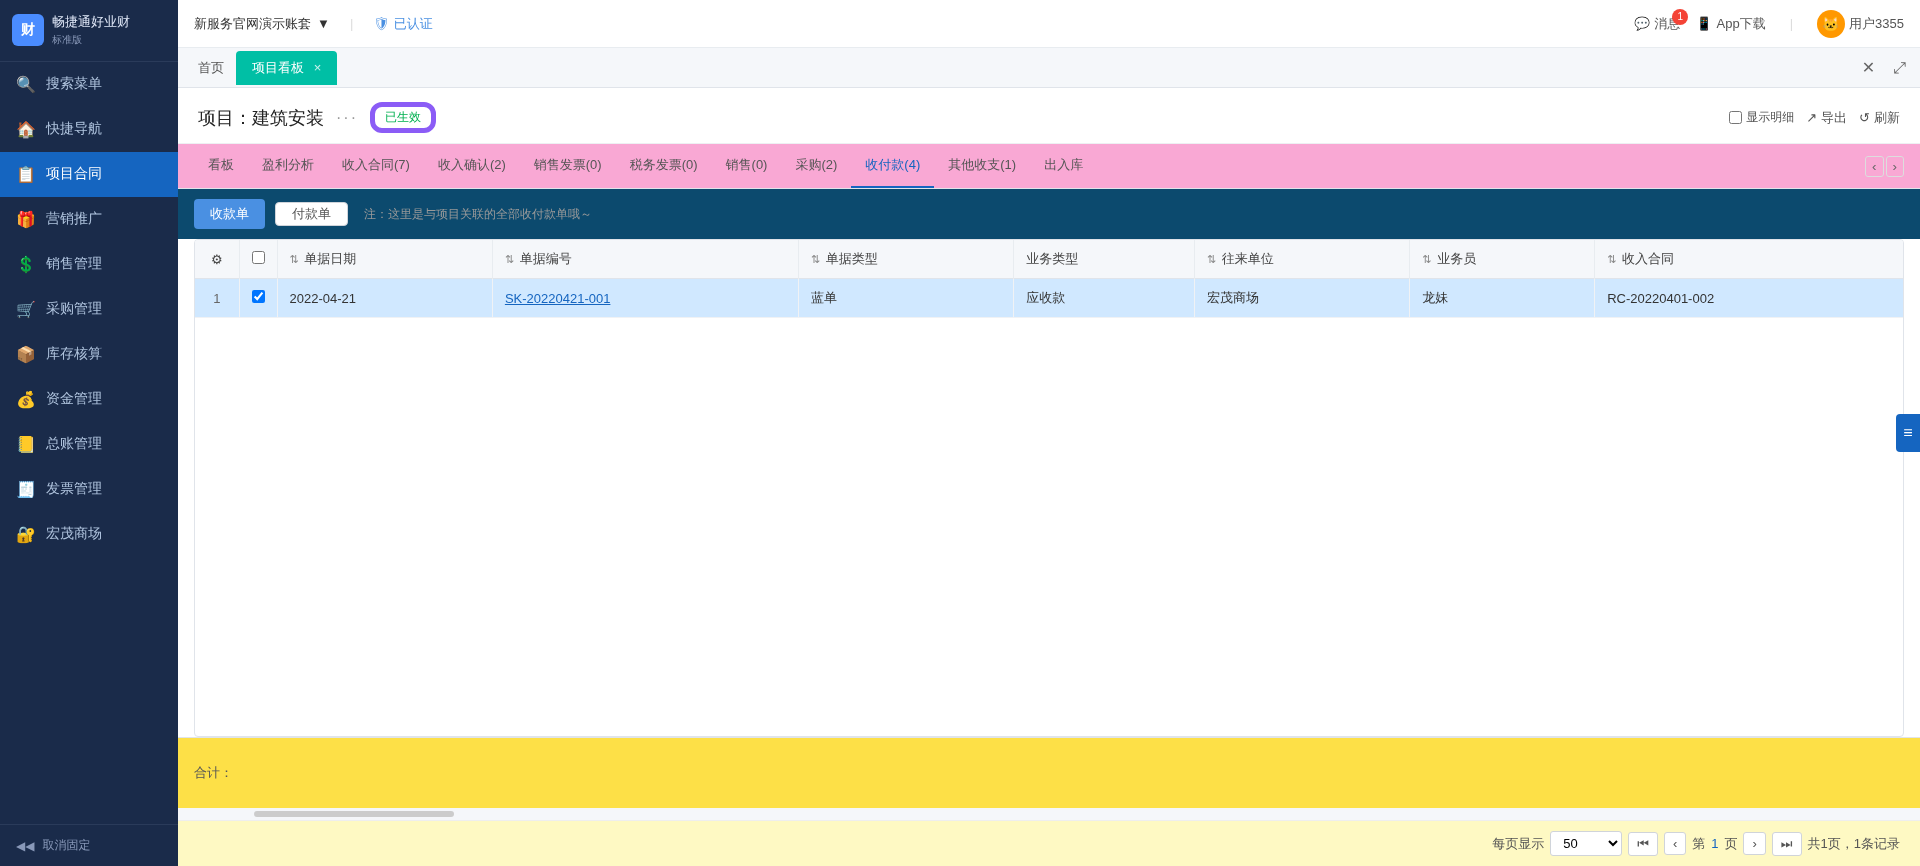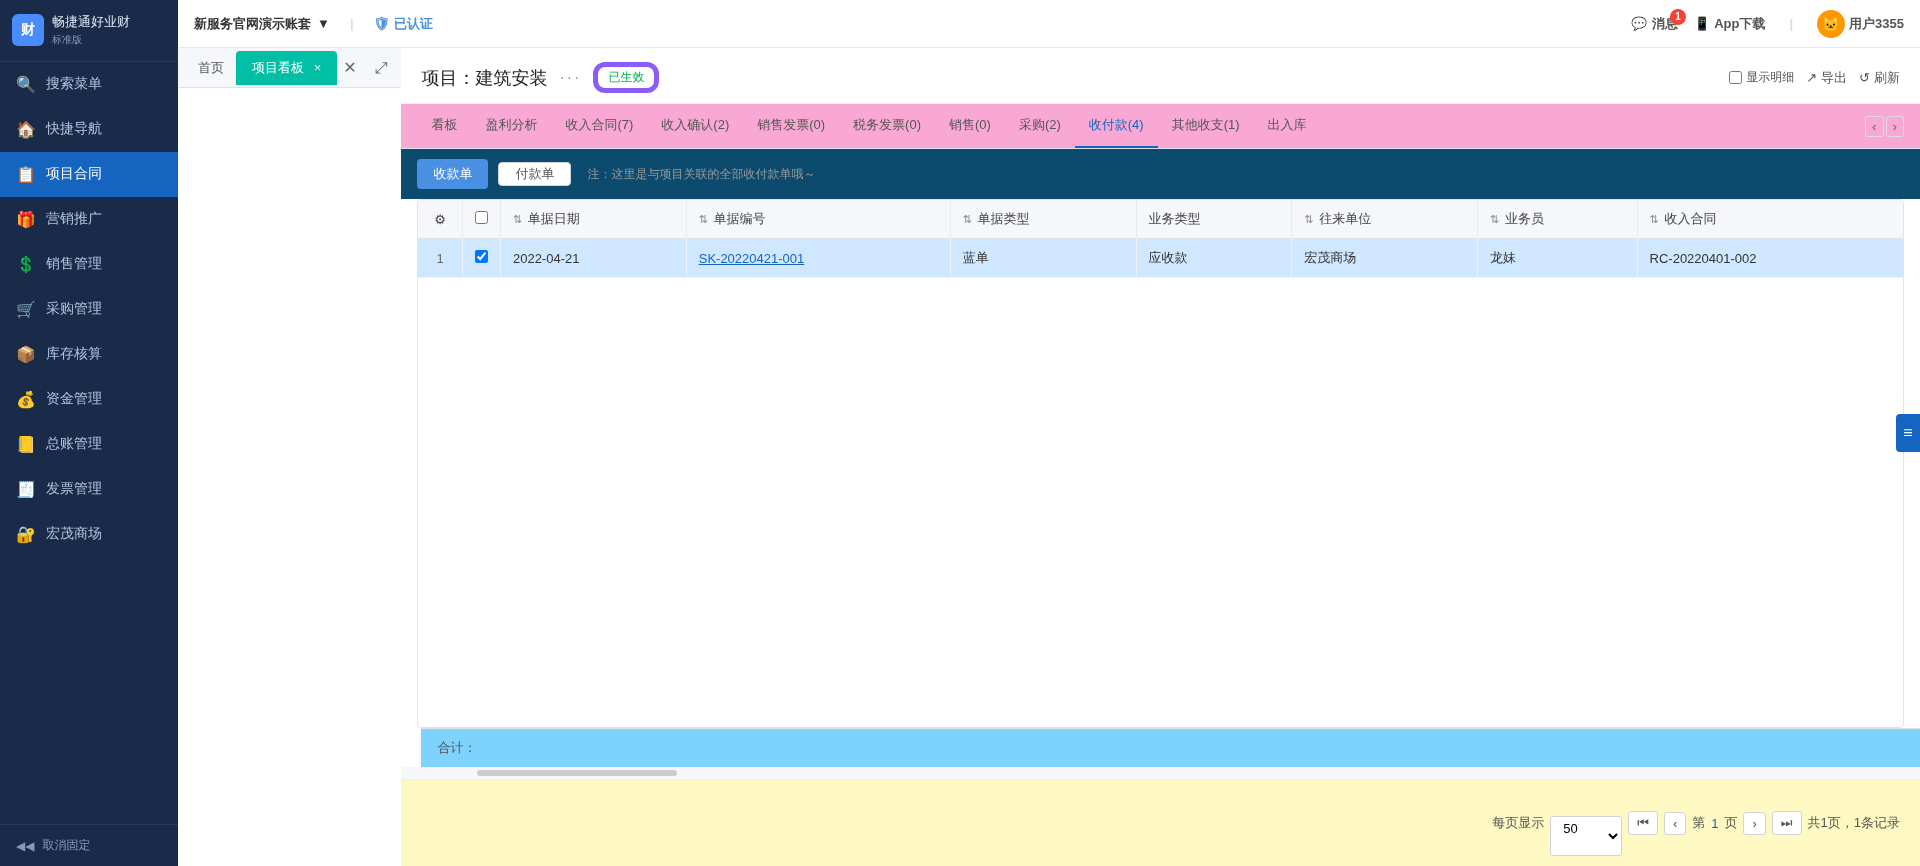--- a/index.html
+++ b/index.html
@@ -72,21 +72,20 @@
 
     
     .topbar {
       height: 48px;
       background: #fff;
       display: flex;
       align-items: center;
       padding: 0 16px;
       border-bottom: 1px solid #e8ecf0;
       gap: 12px;
-      font-weight: bold;
     }
     .topbar-project {
       display: flex;
       align-items: center;
       gap: 6px;
       color: #333;
       font-size: 13px;
       cursor: pointer;
     }
     .topbar-divider { color: #ddd; margin: 0 8px; }
@@ -127,20 +126,21 @@
       background: #ff9800;
       border-radius: 50%;
       display: flex; align-items: center; justify-content: center;
       font-size: 14px;
     }
 
     
     .content {
       flex: 1;
       display: flex;
+      flex-direction: column;
       overflow: hidden;
       background: #fff;
     }
 
     
     .tabbar {
       display: flex;
       align-items: center;
       background: #f5f7fa;
       border-bottom: 1px solid #e0e4ea;
@@ -326,28 +326,27 @@
       color: #333;
       border-right: 1px solid #f0f2f5;
     }
     tbody td:last-child { border-right: none; }
     .link { color: #1565c0; cursor: pointer; text-decoration: underline; }
     .th-icon { color: #888; font-size: 11px; margin-right: 2px; }
     .row-num { color: #666; text-align: center; }
 
     
     .table-summary {
-      background: #7dd3fc;
-      padding: 10px 16px;
+      background: #fde047;
+      padding: 26px 16px;
       font-size: 13px;
       color: #555;
       border-top: 1px solid #e0e4ea;
       display: flex;
       align-items: center;
-      margin-left: 20px;
     }
     .scrollbar-placeholder {
       height: 12px;
       background: #f5f7fa;
       display: flex;
       align-items: center;
       padding: 0 16px;
     }
     .scrollbar-inner {
       width: 200px;
@@ -365,25 +364,24 @@
       padding: 10px 20px;
       gap: 6px;
       font-size: 13px;
       color: #555;
       background: #fef9c3;
       border-top: 1px solid #eee;
     }
     .page-size-select {
       border: 1px solid #d0d4da;
       border-radius: 3px;
-      padding: 3px 20px 18px 8px;
+      padding: 3px 20px 3px 8px;
       font-size: 13px;
       background: #fff;
       cursor: pointer;
-      margin-top: 26px;
     }
     .page-btn {
       border: 1px solid #d0d4da;
       background: #fff;
       border-radius: 3px;
       padding: 3px 8px;
       cursor: pointer;
       color: #555;
       font-size: 13px;
     }

